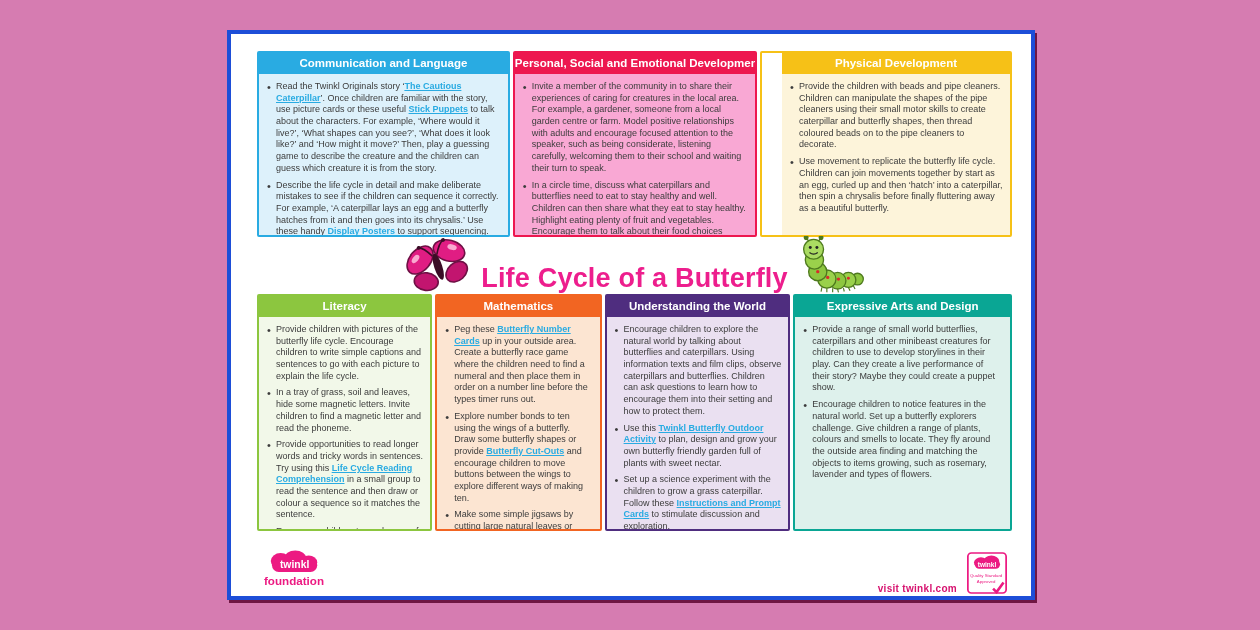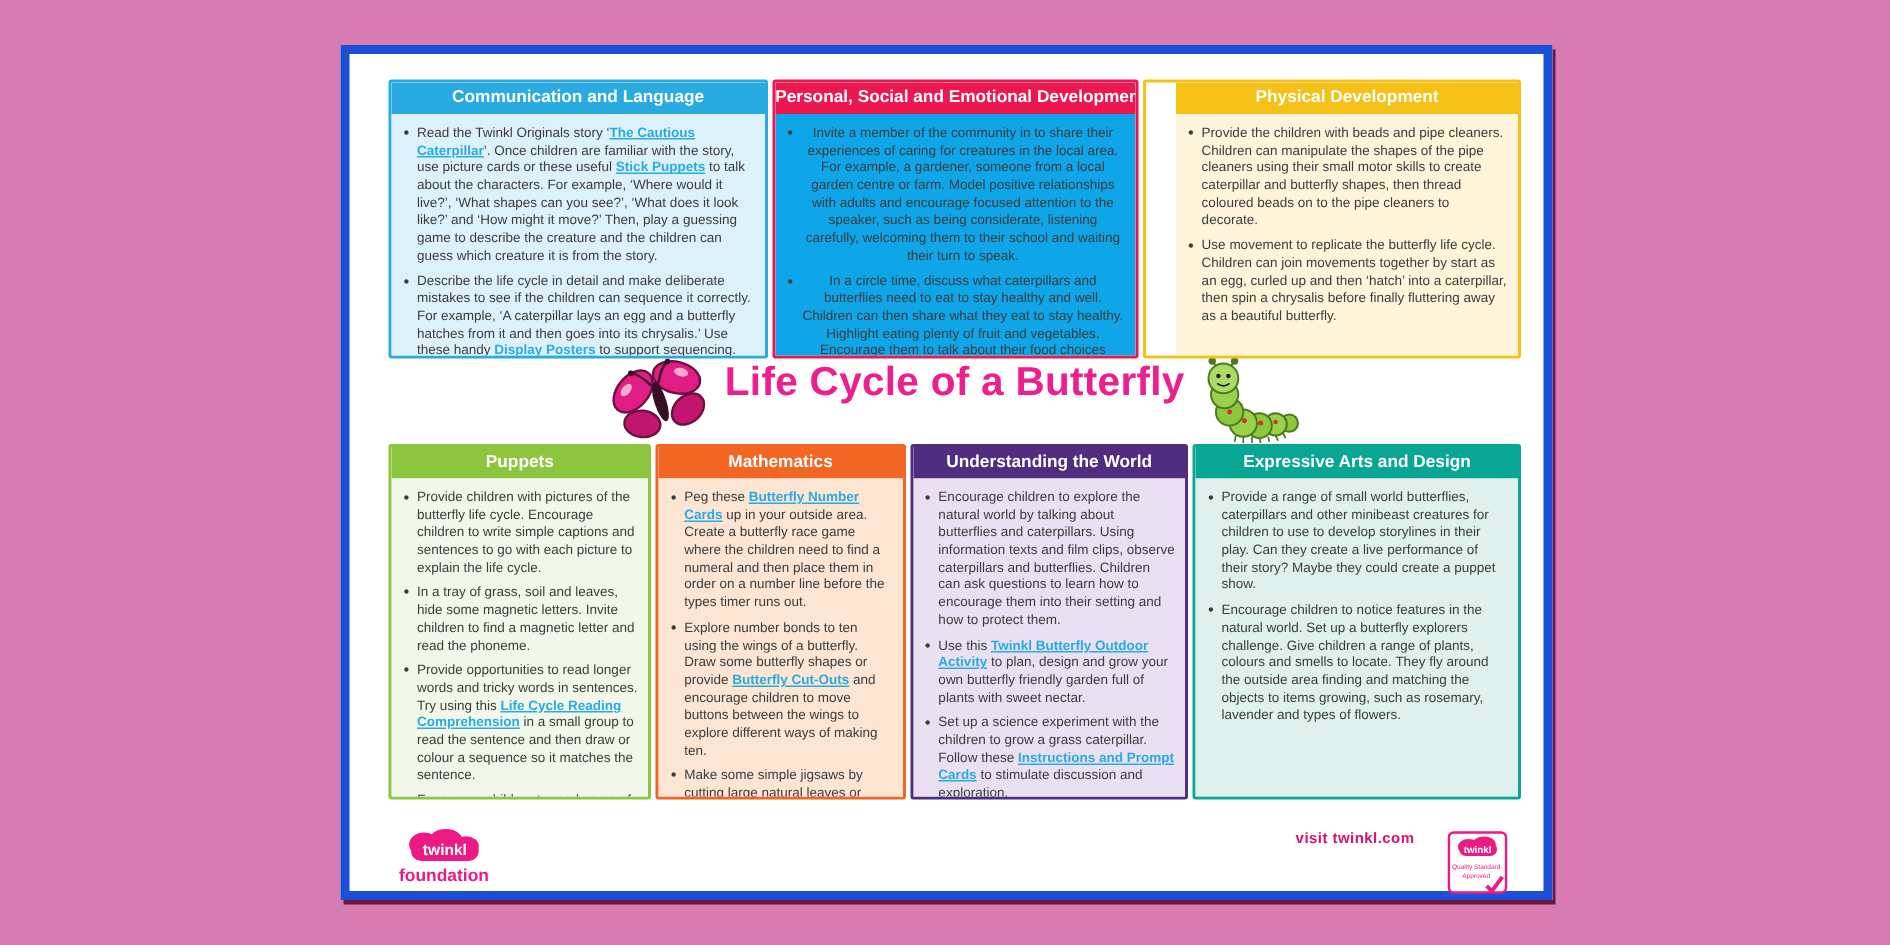--- a/index.html
+++ b/index.html
@@ -5,21 +5,21 @@
   * { margin:0; padding:0; box-sizing:border-box; }
   html,body { width:1260px; height:630px; overflow:hidden; }
   body {
     background:#d67cb1;
     font-family:"Liberation Sans", sans-serif;
     position:relative;
   }
   .page {
     position:absolute; left:227px; top:30px; width:808px; height:570px;
     background:#ffffff;
-    border:6px solid #1d4ed8;
+    border:4px solid #1d4ed8;
     box-shadow:2px 3px 0 #6f1743;
   }
   .row { position:absolute; left:26px; width:755px; display:flex; gap:3px; }
   .row-top { top:17px; height:186px; }
   .row-bottom { top:260px; height:237px; }
   .row-top .card:nth-child(1){flex:262;}
   .row-top .card:nth-child(2){flex:253;}
   .row-top .card:nth-child(3){flex:240;}
   .row-bottom .card:nth-child(1){flex:177;}
   .row-bottom .card:nth-child(2){flex:168;}
@@ -35,49 +35,49 @@
   .card-body li {
     position:relative; padding-left:11px; margin-bottom:5px;
     font-size:9px; line-height:1.3; color:#3c3c3c;
   }
   .card-body li::before {
     content:"•"; position:absolute; left:2px; top:-1px; font-size:11px; color:#3c3c3c;
   }
   a.res-link { color:#29abe2; font-weight:bold; text-decoration:underline; cursor:pointer; }
   .title-band {
     position:absolute; left:26px; top:203px; width:755px; height:57px;
-    display:flex; align-items:flex-start; justify-content:center; gap:1px;
+    display:flex; align-items:flex-end; justify-content:center; gap:1px;
   }
   .page-title { color:#ed1e8d; font-size:27px; font-weight:bold; letter-spacing:.2px; }
   .mascot { flex:0 0 auto; }
   .footer-left { position:absolute; left:26px; top:516px; width:90px; }
   .footer-right {
     position:absolute; right:24px; top:518px;
-    display:flex; align-items:flex-start; gap:22px;
+    display:flex; align-items:flex-end; gap:10px;
   }
   .visit-text { color:#d6116e; font-size:10px; font-weight:bold; letter-spacing:.3px; }
 </style>
 </head>
 <body>
 
 <div class="page">
 
   <div class="row row-top" id="top-row">
       <div class="card" style="border-color: rgb(41, 171, 226);">
         <div class="card-header" style="background: rgb(41, 171, 226);">Communication and Language</div>
         <div class="card-body" style="background: rgb(221, 241, 251);">
           <ul>
             <li><span>Read the Twinkl Originals story ‘</span><a class="res-link" href="#">The Cautious Caterpillar</a><span>’. Once children are familiar with the story, use picture cards or these useful </span><a class="res-link" href="#">Stick Puppets</a><span> to talk about the characters. For example, ‘Where would it live?’, ‘What shapes can you see?’, ‘What does it look like?’ and ‘How might it move?’ Then, play a guessing game to describe the creature and the children can guess which creature it is from the story.</span></li>
             <li><span>Describe the life cycle in detail and make deliberate mistakes to see if the children can sequence it correctly. For example, ‘A caterpillar lays an egg and a butterfly hatches from it and then goes into its chrysalis.’ Use these handy </span><a class="res-link" href="#">Display Posters</a><span> to support sequencing.</span></li>
           </ul>
         </div>
       </div>
       <div class="card" style="border-color: rgb(237, 23, 79);">
         <div class="card-header" style="background: rgb(237, 23, 79);">Personal, Social and Emotional Development</div>
-        <div class="card-body" style="background: #0ea5e9; text-align: center;">
+        <div class="card-body" style="background: #f9a8d4;">
           <ul>
             <li><span>Invite a member of the community in to share their experiences of caring for creatures in the local area. For example, a gardener, someone from a local garden centre or farm. Model positive relationships with adults and encourage focused attention to the speaker, such as being considerate, listening carefully, welcoming them to their school and waiting their turn to speak.</span></li>
             <li><span>In a circle time, discuss what caterpillars and butterflies need to eat to stay healthy and well. Children can then share what they eat to stay healthy. Highlight eating plenty of fruit and vegetables. Encourage them to talk about their food choices during snack time.</span></li>
             <li><span>Set up different opportunities for children to moderate their feelings socially. Use this </span></li>
           </ul>
         </div>
       </div>
       <div class="card" style="border-color: rgb(246, 193, 23); padding-left: 20px;">
         <div class="card-header" style="background: rgb(246, 193, 23);">Physical Development</div>
         <div class="card-body" style="background: rgb(253, 244, 218);">
@@ -127,21 +127,21 @@
       <circle cx="54" cy="52" r="2" fill="#d92b2b"></circle>
       <circle cx="66" cy="51" r="1.8" fill="#d92b2b"></circle>
       <g stroke="#4e7a1e" stroke-width="1.4">
         <path d="M34 62 l-1 5 M40 63 l0 5 M47 63 l0 5 M53 64 l1 4 M60 63 l1 4 M66 62 l2 4 M72 60 l2 4"></path>
       </g>
     </svg>
   </div>
 
   <div class="row row-bottom" id="bottom-row">
       <div class="card" style="border-color: rgb(140, 198, 63);">
-        <div class="card-header" style="background: rgb(140, 198, 63);">Puppets</div>
+        <div class="card-header" style="background: rgb(140, 198, 63);">Literacy</div>
         <div class="card-body" style="background: rgb(242, 248, 233);">
           <ul>
             <li><span>Provide children with pictures of the butterfly life cycle. Encourage children to write simple captions and sentences to go with each picture to explain the life cycle.</span></li>
             <li><span>In a tray of grass, soil and leaves, hide some magnetic letters. Invite children to find a magnetic letter and read the phoneme.</span></li>
             <li><span>Provide opportunities to read longer words and tricky words in sentences.</span><br><span>Try using this </span><a class="res-link" href="#">Life Cycle Reading Comprehension</a><span> in a small group to read the sentence and then draw or colour a sequence so it matches the sentence.</span></li>
             <li><span>Encourage children to read some of the common exception words using these </span></li>
           </ul>
         </div>
       </div>
       <div class="card" style="border-color: rgb(242, 101, 34);">

